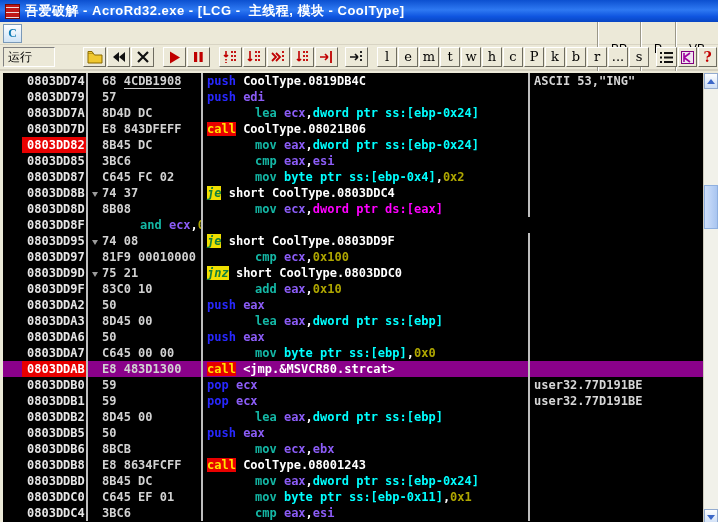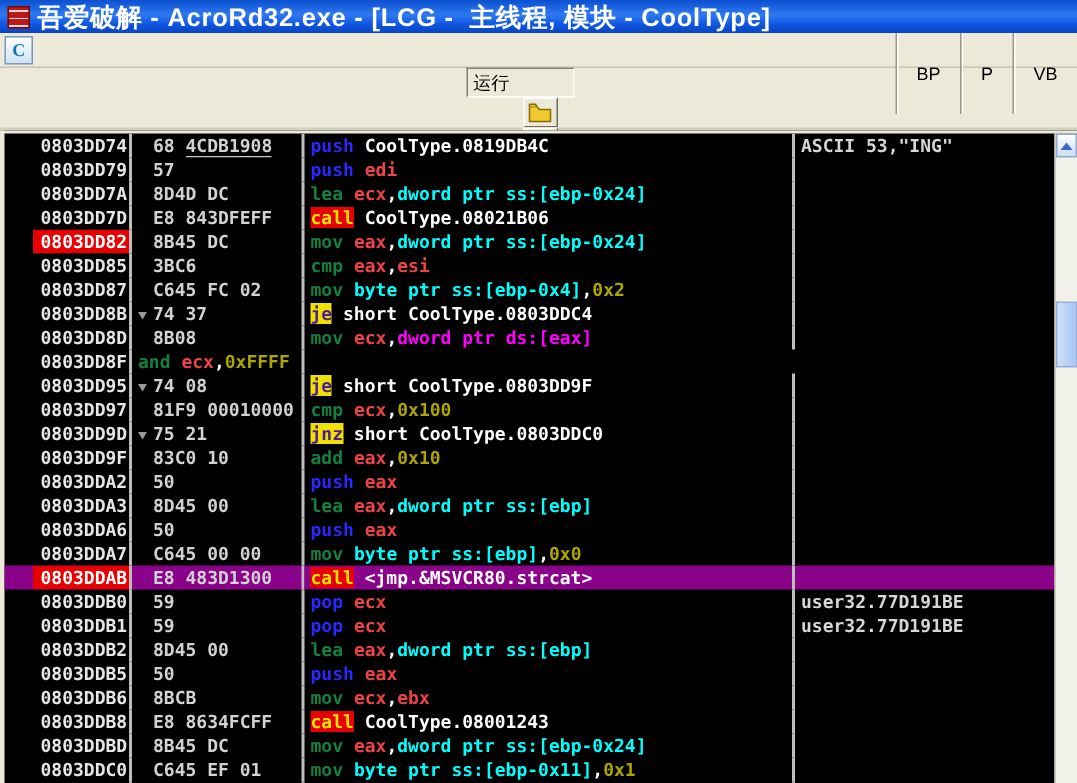--- a/index.html
+++ b/index.html
@@ -3,38 +3,38 @@
 <meta charset="utf-8">
 <style>
   html,body{margin:0;padding:0;}
   body{width:718px;height:522px;overflow:hidden;background:#000;font-family:"Liberation Sans",sans-serif;}
 
   
   .titlebar{height:22px;background:linear-gradient(180deg,#0C50D0 0%,#2E79F2 45%,#0F55E0 75%,#0845C2 100%);
     display:flex;align-items:center;padding:0 5px;gap:5px;}
   .app-icon{width:15px;height:15px;background:#C01818;border:1px solid #700A0A;box-sizing:border-box;
     background-image:repeating-linear-gradient(180deg,#C01818 0 2px,#F0D8D8 2px 3px,#C01818 3px 5px);}
-  .title-text{color:#FFFFFF;font-weight:bold;font-size:17px;white-space:pre;letter-spacing:.5px;
+  .title-text{color:#FFFFFF;font-weight:bold;font-size:13px;white-space:pre;letter-spacing:.5px;
     font-family:"Liberation Sans",sans-serif;}
 
   
   .menubar{height:22px;background:#ECE9D8;display:flex;align-items:center;font-size:12px;color:#000;
     border-bottom:1px solid #D8D4C4;padding-left:2px;}
   .cpu-icon{width:17px;height:17px;margin:0 4px 0 1px;background:linear-gradient(180deg,#FDFEFF,#CFE3F5);
     border:1px solid #7A99B8;display:flex;align-items:center;justify-content:center;
     color:#0A7AB4;font-weight:bold;font-size:12px;font-family:"Liberation Serif",serif;}
   .menu-item{padding:0 7px;height:100%;display:flex;align-items:center;cursor:default;white-space:nowrap;}
   .menu-item.gray{color:#A8A494;}
   .menu-item.latin{font-family:"Liberation Sans",sans-serif;}
   .menu-right{margin-left:auto;display:flex;height:100%;}
   .menu-right .menu-item{border-left:1px solid #9A9788;box-shadow:inset 1px 0 0 #FFFFFF;padding:16px 13px;}
 
   
-  .toolbar{height:24px;background:#ECE9D8;display:flex;align-items:center;padding:0 0 16px 3px;
-    border-bottom:2px solid #D4D0C0;flex-direction:column;}
+  .toolbar{height:24px;background:#ECE9D8;display:flex;align-items:center;padding:0 0 0 3px;
+    border-bottom:2px solid #D4D0C0;}
   .status-box{width:62px;height:16px;border:1px solid;border-color:#808080 #FFFFFF #FFFFFF #808080;
     background:#ECE9D8;font-size:12px;padding:1px 4px;margin-right:28px;color:#000;white-space:nowrap;}
   .tb-btn{width:23px;height:20px;border:1px solid;border-color:#FFFFFF #6E6C60 #6E6C60 #FFFFFF;
     background:#ECE9D8;display:flex;align-items:center;justify-content:center;box-sizing:border-box;
     margin-right:1px;flex:none;}
   .tb-gap{width:8px;flex:none;}
   .letter-btn{width:20px;font-family:"DejaVu Serif",serif;font-size:13px;color:#000;}
   .letter-btn span{transform:translateY(-1px);}
   .help-q{color:#C00000;font-weight:bold;font-family:"DejaVu Serif",serif;font-size:14px;}
 
@@ -50,28 +50,28 @@
   .cell.addr .atx{display:inline-block;padding:0 3px 0 5px;}
   .cell.addr .atx.hl{background:#E80000;color:#FFFFFF;}
   .cell.bytes{color:#D2D2D2;padding-left:2px;}
   .cell.instr{padding-left:4px;}
   .drow.sel .cell{background:#8A018A;}
   .jmark{display:inline-block;width:12px;height:12px;position:relative;vertical-align:middle;}
   .jmark.on::after{content:'';position:absolute;left:2px;top:4px;border-left:3px solid transparent;
     border-right:3px solid transparent;border-top:5px solid #9A9A9A;}
   .useg{border-bottom:1px solid #CACACA;}
   .tk-b{color:#2828FF;}
-  .tk-y{color:#15803d;}
-  .tk-r{color:#ef4444;}
+  .tk-y{color:#14b8a6;margin-left:48px;}
+  .tk-r{color:#8b5cf6;}
   .tk-c{color:#00FFFF;}
   .tk-m{color:#FF00FF;}
   .tk-i{color:#AEA600;}
   .tk-p{color:#FFFFFF;}
   .tk-C{background:#E80000;color:#FFE400;}
-  .tk-J{background:#F0E000;color:#4c1d95;}
+  .tk-J{background:#F0E000;color:#15803d;font-style:italic;}
 
   
   .vscroll{position:absolute;right:0;top:0;bottom:0;width:15px;background:#F1F1EA;
     border-left:1px solid #D0CDC0;box-sizing:border-box;}
   .sb-btn{height:16px;width:100%;background:linear-gradient(180deg,#FDFEFF,#CCDDF5);
     border:1px solid #93ABD0;box-sizing:border-box;display:flex;align-items:center;justify-content:center;}
   .sb-up{position:absolute;top:0;}
   .sb-dn{position:absolute;bottom:0;}
   .sb-thumb{position:absolute;top:112px;left:0;width:100%;height:44px;
     background:linear-gradient(90deg,#CFE0FB,#A9C5F0);border:1px solid #8FB0E0;box-sizing:border-box;}

